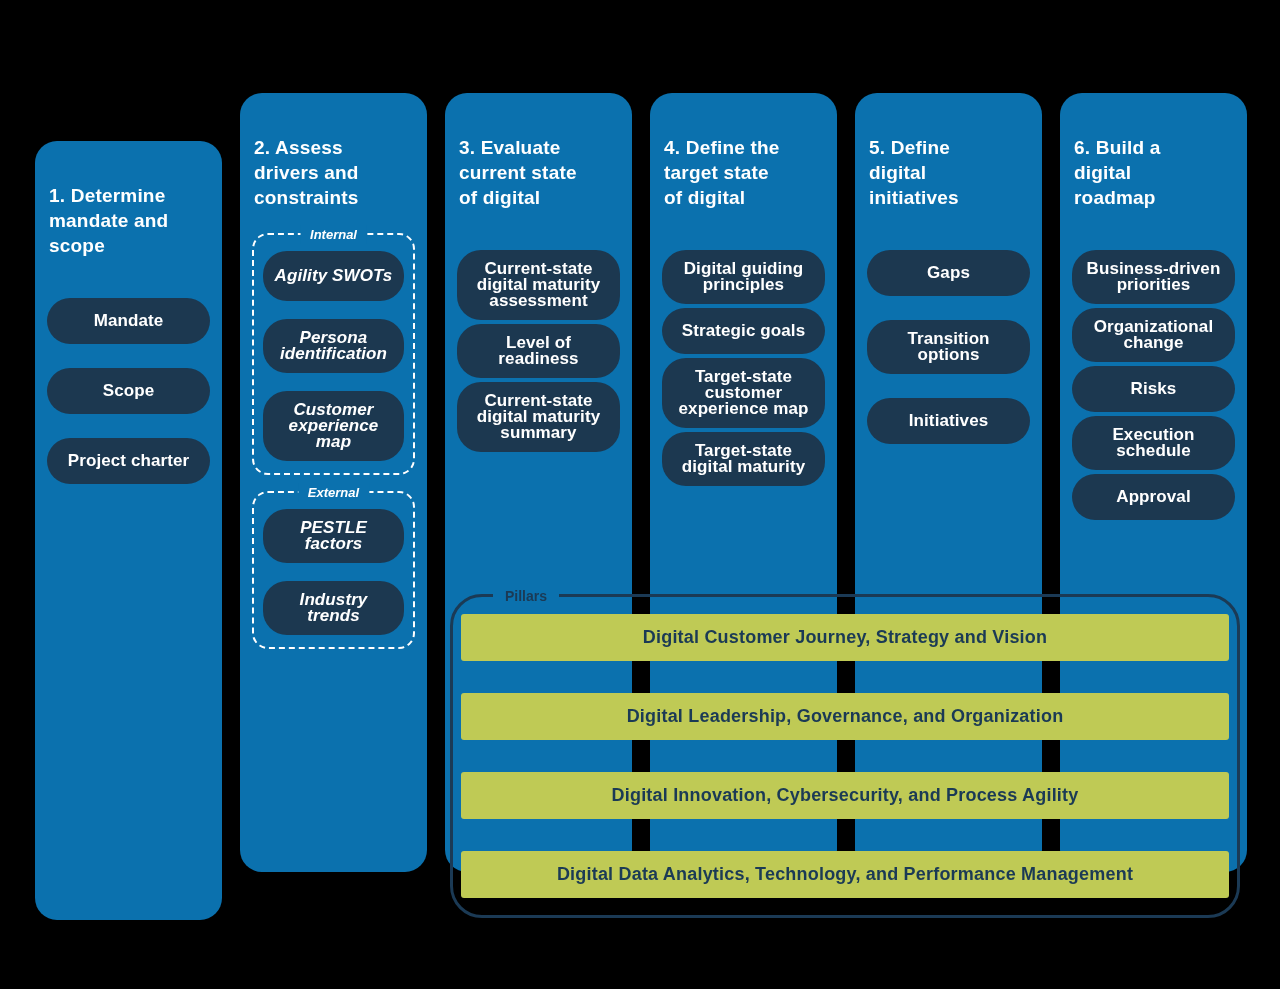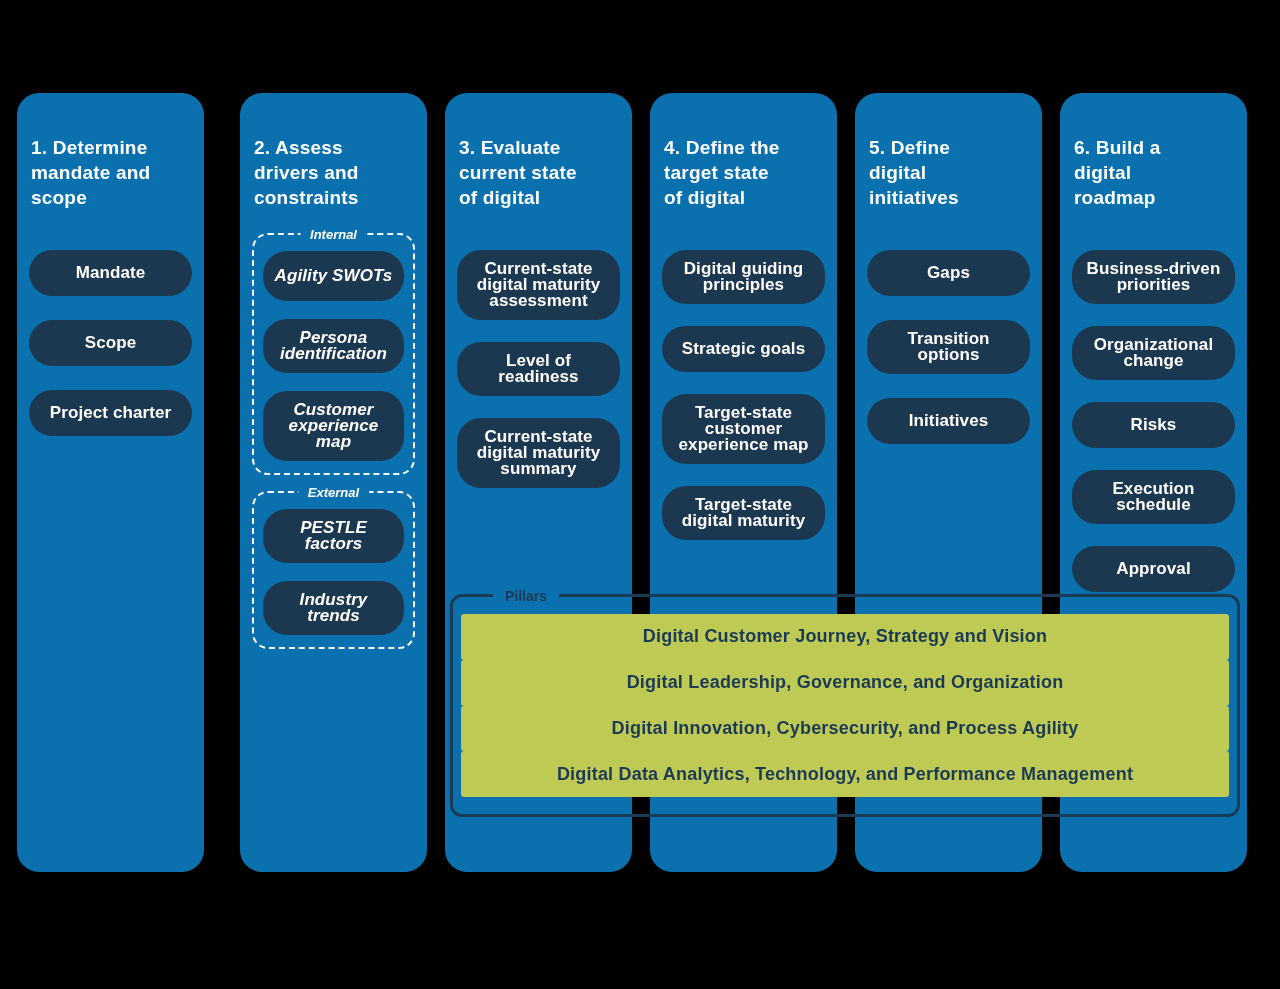--- a/index.html
+++ b/index.html
@@ -18,38 +18,38 @@
     position:relative;
     font-family:"Liberation Sans",sans-serif;
     overflow:hidden;
   }
   .column{
     position:absolute;top:93px;height:779px;width:187px;
     background:var(--column-blue);
     border-radius:22px;
     padding:42px 12px 0 12px;
   }
-  .col-1{left:17px;}
+  .col-1{left:35px;margin-top:48px;}
   .col-2{left:240px;}
   .col-3{left:445px;}
   .col-4{left:650px;}
   .col-5{left:855px;}
   .col-6{left:1060px;}
   .col-title{
     color:var(--white);
     font-size:19px;line-height:25px;font-weight:bold;
     letter-spacing:.2px;
     white-space:pre-line;
     padding-left:2px;
   }
   .pills{
     margin-top:40px;
     display:flex;flex-direction:column;align-items:center;gap:24px;
   }
-  .col-3 .pills,.col-4 .pills,.col-6 .pills{gap:22px;}
+  .col-3 .pills,.col-4 .pills,.col-6 .pills{gap:4px;}
   .pill{
     width:163px;min-height:46px;
     background:var(--pill-navy);
     border-radius:24px;
     color:var(--white);
     font-size:17px;line-height:16px;font-weight:bold;letter-spacing:.1px;
     display:flex;align-items:center;justify-content:center;
     text-align:center;
     padding:11px 8px;
   }
@@ -64,23 +64,23 @@
   .group + .group{margin-top:16px;}
   .group .pill{width:100%;min-height:50px;}
   .group-label{
     position:absolute;top:-10px;left:50%;transform:translateX(-50%);
     background:var(--column-blue);
     color:var(--white);
     font-size:13px;line-height:19px;font-weight:bold;
     padding:0 10px;white-space:nowrap;
   }
   .pillars{
-    position:absolute;left:450px;top:594px;width:790px;height:223px;
+    position:absolute;left:450px;top:594px;width:790px;height:324px;
     border:3px solid var(--navy-text);
-    border-radius:12px;
+    border-radius:32px;
     z-index:5;
   }
   .pillars-label{
     position:absolute;top:-11px;left:40px;
     background:var(--column-blue);
     color:var(--navy-text);
     font-size:14px;line-height:20px;font-weight:bold;
     padding:0 12px;
   }
   .bars{

